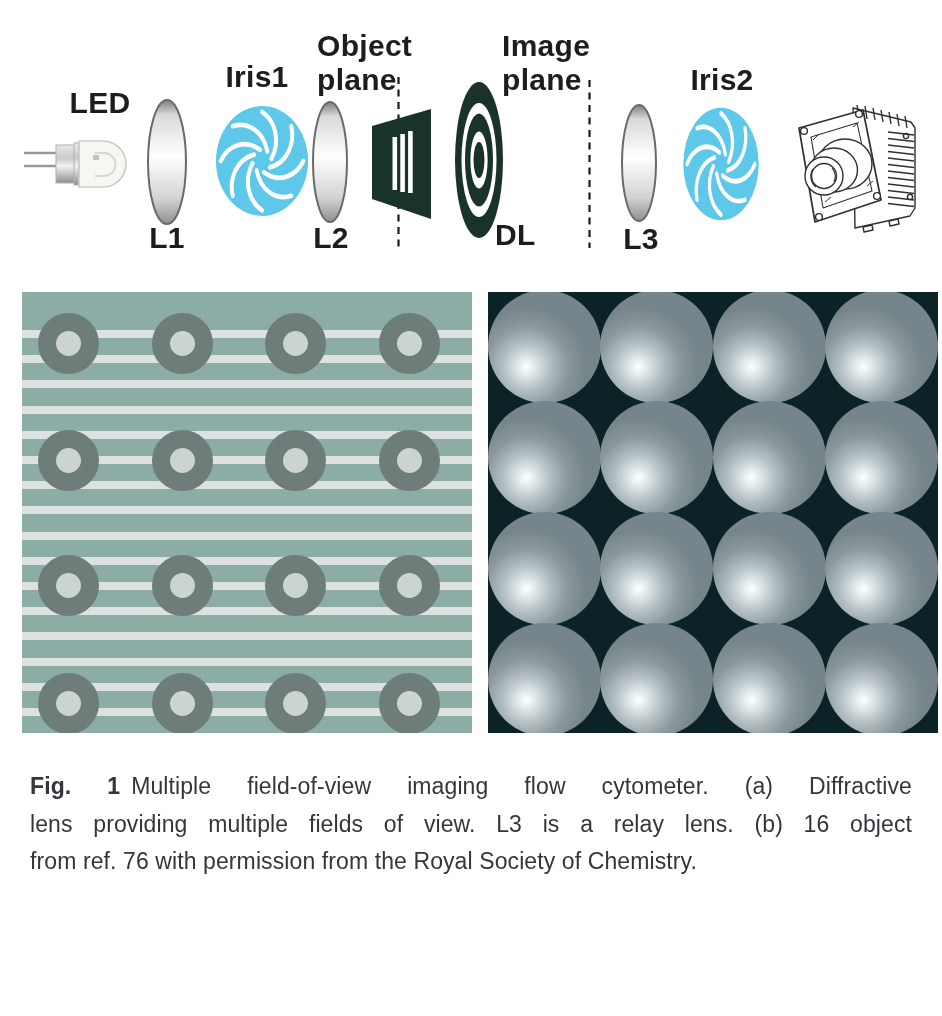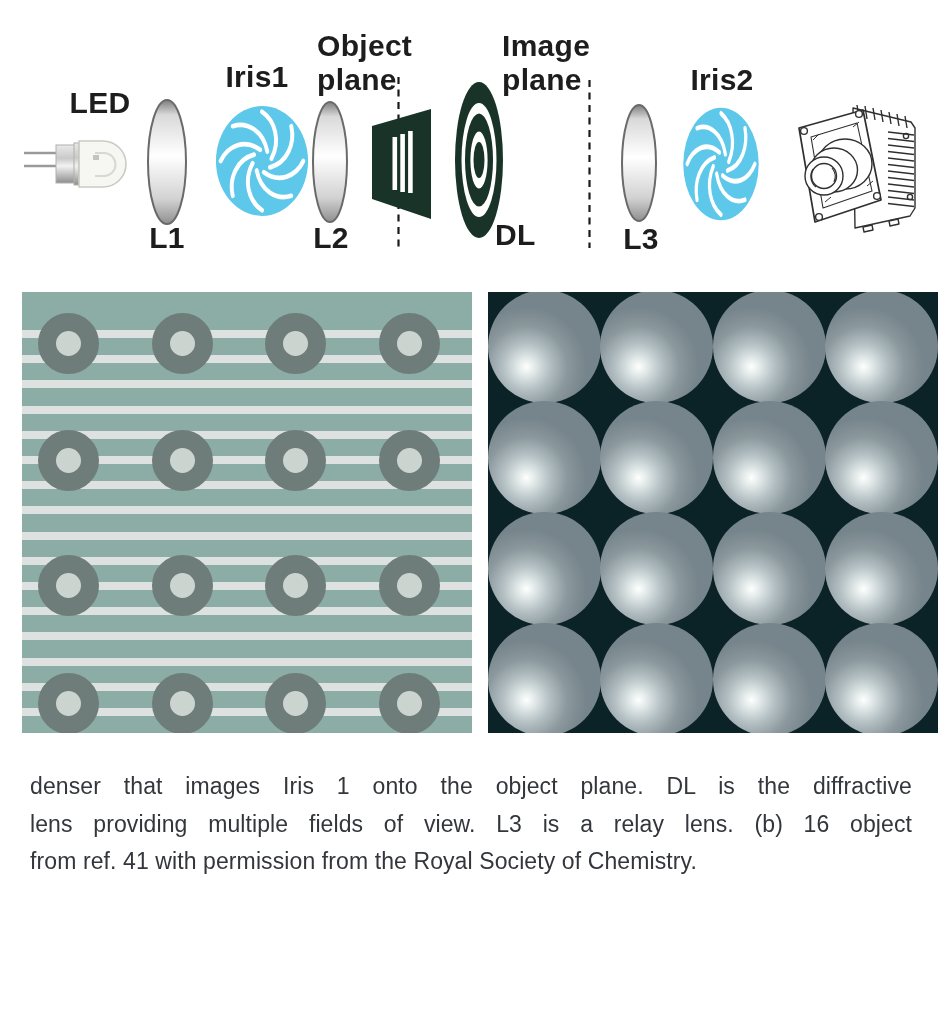--- a/index.html
+++ b/index.html
@@ -181,16 +181,16 @@
     <div class="bead" style="left: 112px; top: 219.5px; background: radial-gradient(circle at 34% 68%, rgb(255, 255, 255) 0%, rgb(226, 233, 233) 8%, rgb(179, 191, 194) 22%, rgb(139, 152, 157) 38%, rgb(118, 133, 139) 56%, rgb(118, 133, 139) 100%);"></div>
     <div class="bead" style="left: 224.5px; top: 219.5px; background: radial-gradient(circle at 34% 68%, rgb(255, 255, 255) 0%, rgb(226, 233, 233) 8%, rgb(179, 191, 194) 22%, rgb(139, 152, 157) 38%, rgb(118, 133, 139) 56%, rgb(118, 133, 139) 100%);"></div>
     <div class="bead" style="left: 337px; top: 219.5px; background: radial-gradient(circle at 34% 68%, rgb(255, 255, 255) 0%, rgb(226, 233, 233) 8%, rgb(179, 191, 194) 22%, rgb(139, 152, 157) 38%, rgb(118, 133, 139) 56%, rgb(118, 133, 139) 100%);"></div>
     <div class="bead" style="left: -0.5px; top: 330.5px; background: radial-gradient(circle at 34% 68%, rgb(255, 255, 255) 0%, rgb(226, 233, 233) 8%, rgb(179, 191, 194) 22%, rgb(139, 152, 157) 38%, rgb(118, 133, 139) 56%, rgb(118, 133, 139) 100%);"></div>
     <div class="bead" style="left: 112px; top: 330.5px; background: radial-gradient(circle at 34% 68%, rgb(255, 255, 255) 0%, rgb(226, 233, 233) 8%, rgb(179, 191, 194) 22%, rgb(139, 152, 157) 38%, rgb(118, 133, 139) 56%, rgb(118, 133, 139) 100%);"></div>
     <div class="bead" style="left: 224.5px; top: 330.5px; background: radial-gradient(circle at 34% 68%, rgb(255, 255, 255) 0%, rgb(226, 233, 233) 8%, rgb(179, 191, 194) 22%, rgb(139, 152, 157) 38%, rgb(118, 133, 139) 56%, rgb(118, 133, 139) 100%);"></div>
     <div class="bead" style="left: 337px; top: 330.5px; background: radial-gradient(circle at 34% 68%, rgb(255, 255, 255) 0%, rgb(226, 233, 233) 8%, rgb(179, 191, 194) 22%, rgb(139, 152, 157) 38%, rgb(118, 133, 139) 56%, rgb(118, 133, 139) 100%);"></div>
   </div>
 
 <div id="caption">
-  <div class="cap-line">denser that images Iris 1 onto the object plane. DL is the diffractive</div>
+  <div class="cap-line"><span class="fig-label">Fig. 1</span><span>Multiple field-of-view imaging flow cytometer. (a) Diffractive</span></div>
   <div class="cap-line">lens providing multiple fields of view. L3 is a relay lens. (b) 16 object</div>
-  <div class="cap-line last">from ref. 41 with permission from the Royal Society of Chemistry.</div>
+  <div class="cap-line last">from ref. 76 with permission from the Royal Society of Chemistry.</div>
 </div>
 
 </body></html>

